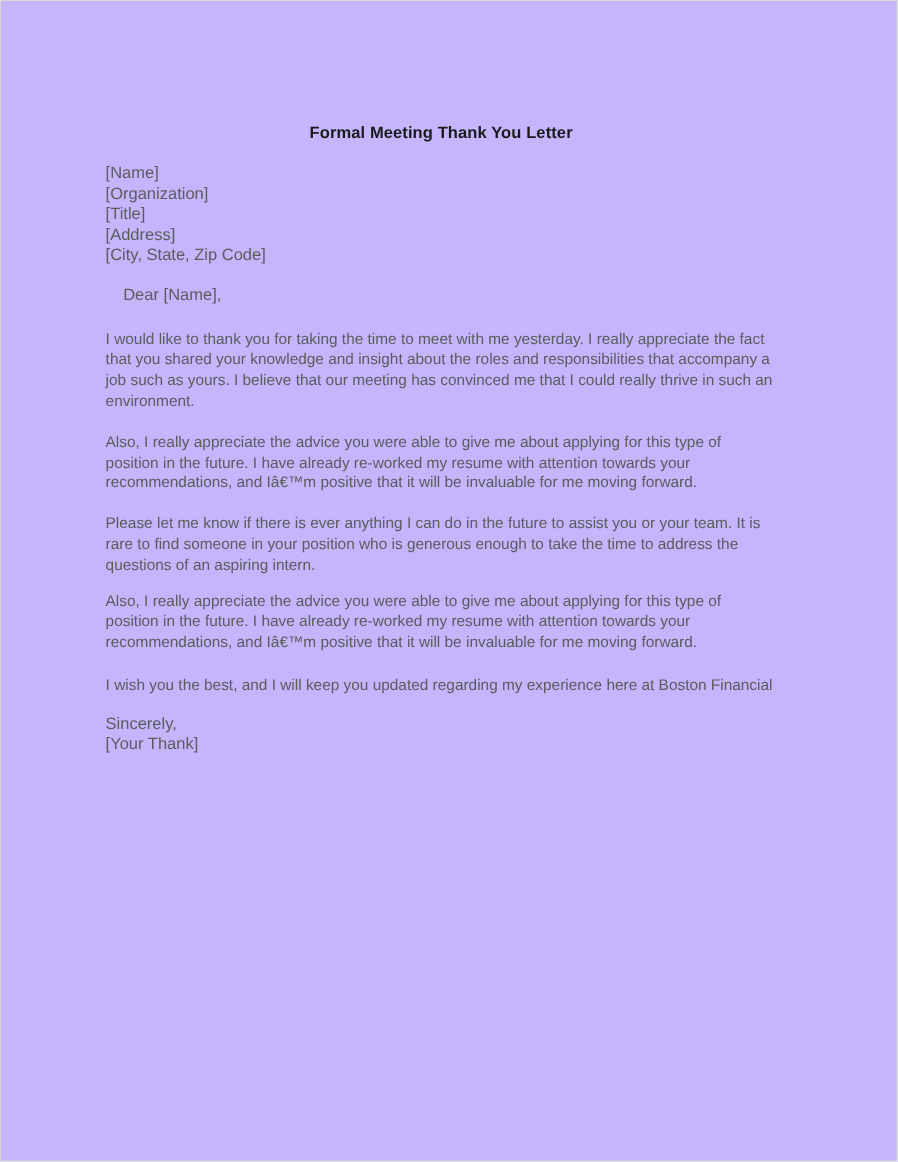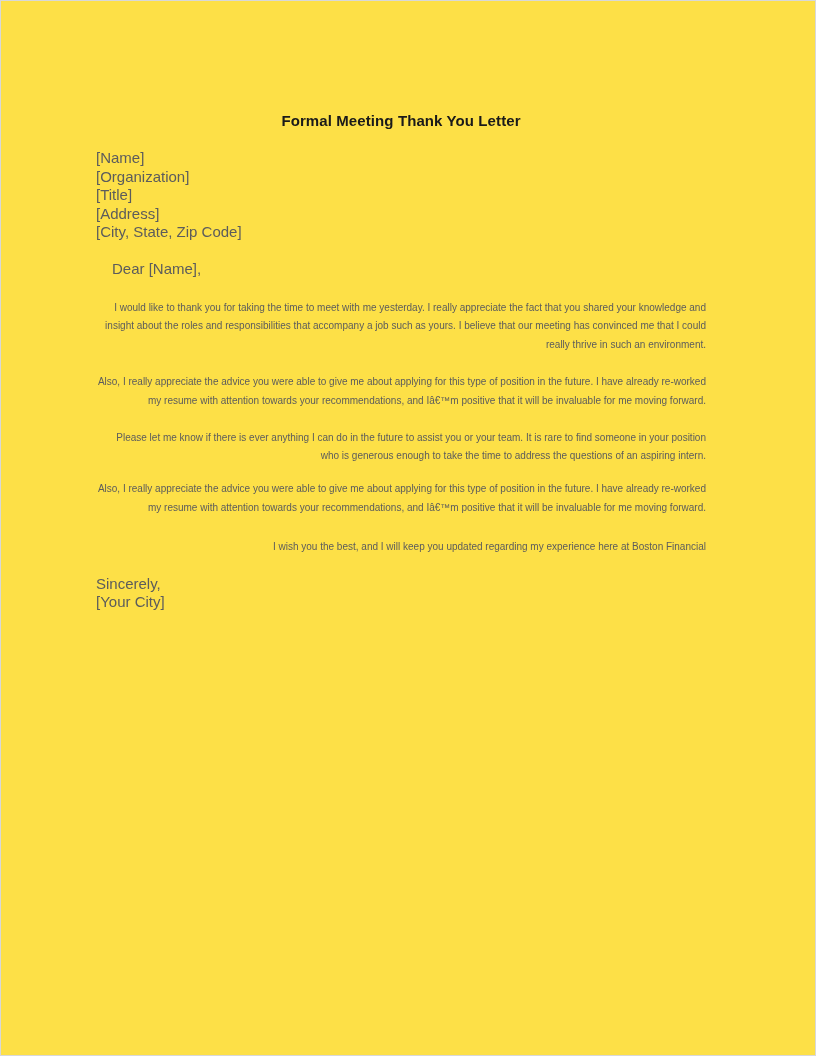--- a/index.html
+++ b/index.html
@@ -5,21 +5,21 @@
   html, body {
     margin: 0;
     padding: 0;
     background: #ffffff;
   }
 
   .page {
     position: relative;
     width: 816px;
     height: 1056px;
-    background: #fde047;
+    background: #c4b5fd;
     border: 1px solid #d8d8d8;
     box-sizing: border-box;
     overflow: hidden;
     font-family: "Liberation Sans", sans-serif;
     -webkit-font-smoothing: antialiased;
   }
 
   .letter {
     position: absolute;
     left: 95px;
@@ -50,25 +50,25 @@
     color: #5c5c5c;
     margin: 0;
     white-space: pre-wrap;
   }
 
   .salutation {
     margin: 0 0 20px 16px;
   }
 
   .para {
-    font-size: 10px;
+    font-size: 14px;
     line-height: 18.8px;
     color: #5c5c5c;
     margin: 0 0 18px 0;
-    text-align: right;
+    text-align: left;
   }
 
   
   .para.tight-above {
     margin-top: -4px;
   }
 
   .closing-block {
     margin-top: 20px;
   }
@@ -101,17 +101,17 @@
     <p class="para">Please let me know if there is ever anything I can do in the future to assist you or your team. It is rare to find someone in your position who is generous enough to take the time to address the questions of an aspiring intern.</p>
 
     <p class="para tight-above">Also, I really appreciate the advice you were able to give me about applying for this type of position in the future. I have already re-worked my resume with attention towards your recommendations, and Iâ€™m positive that it will be invaluable for me moving forward.</p>
 
     <div class="closing-block">
       <p class="para">I wish you the best, and I will keep you updated regarding my experience here at Boston Financial</p>
     </div>
 
     <div class="sig-block">
       <p class="closing-line">Sincerely,</p>
-      <p class="closing-line">[Your City]</p>
+      <p class="closing-line">[Your Thank]</p>
     </div>
 
   </div>
 </div>
 
 </body></html>

